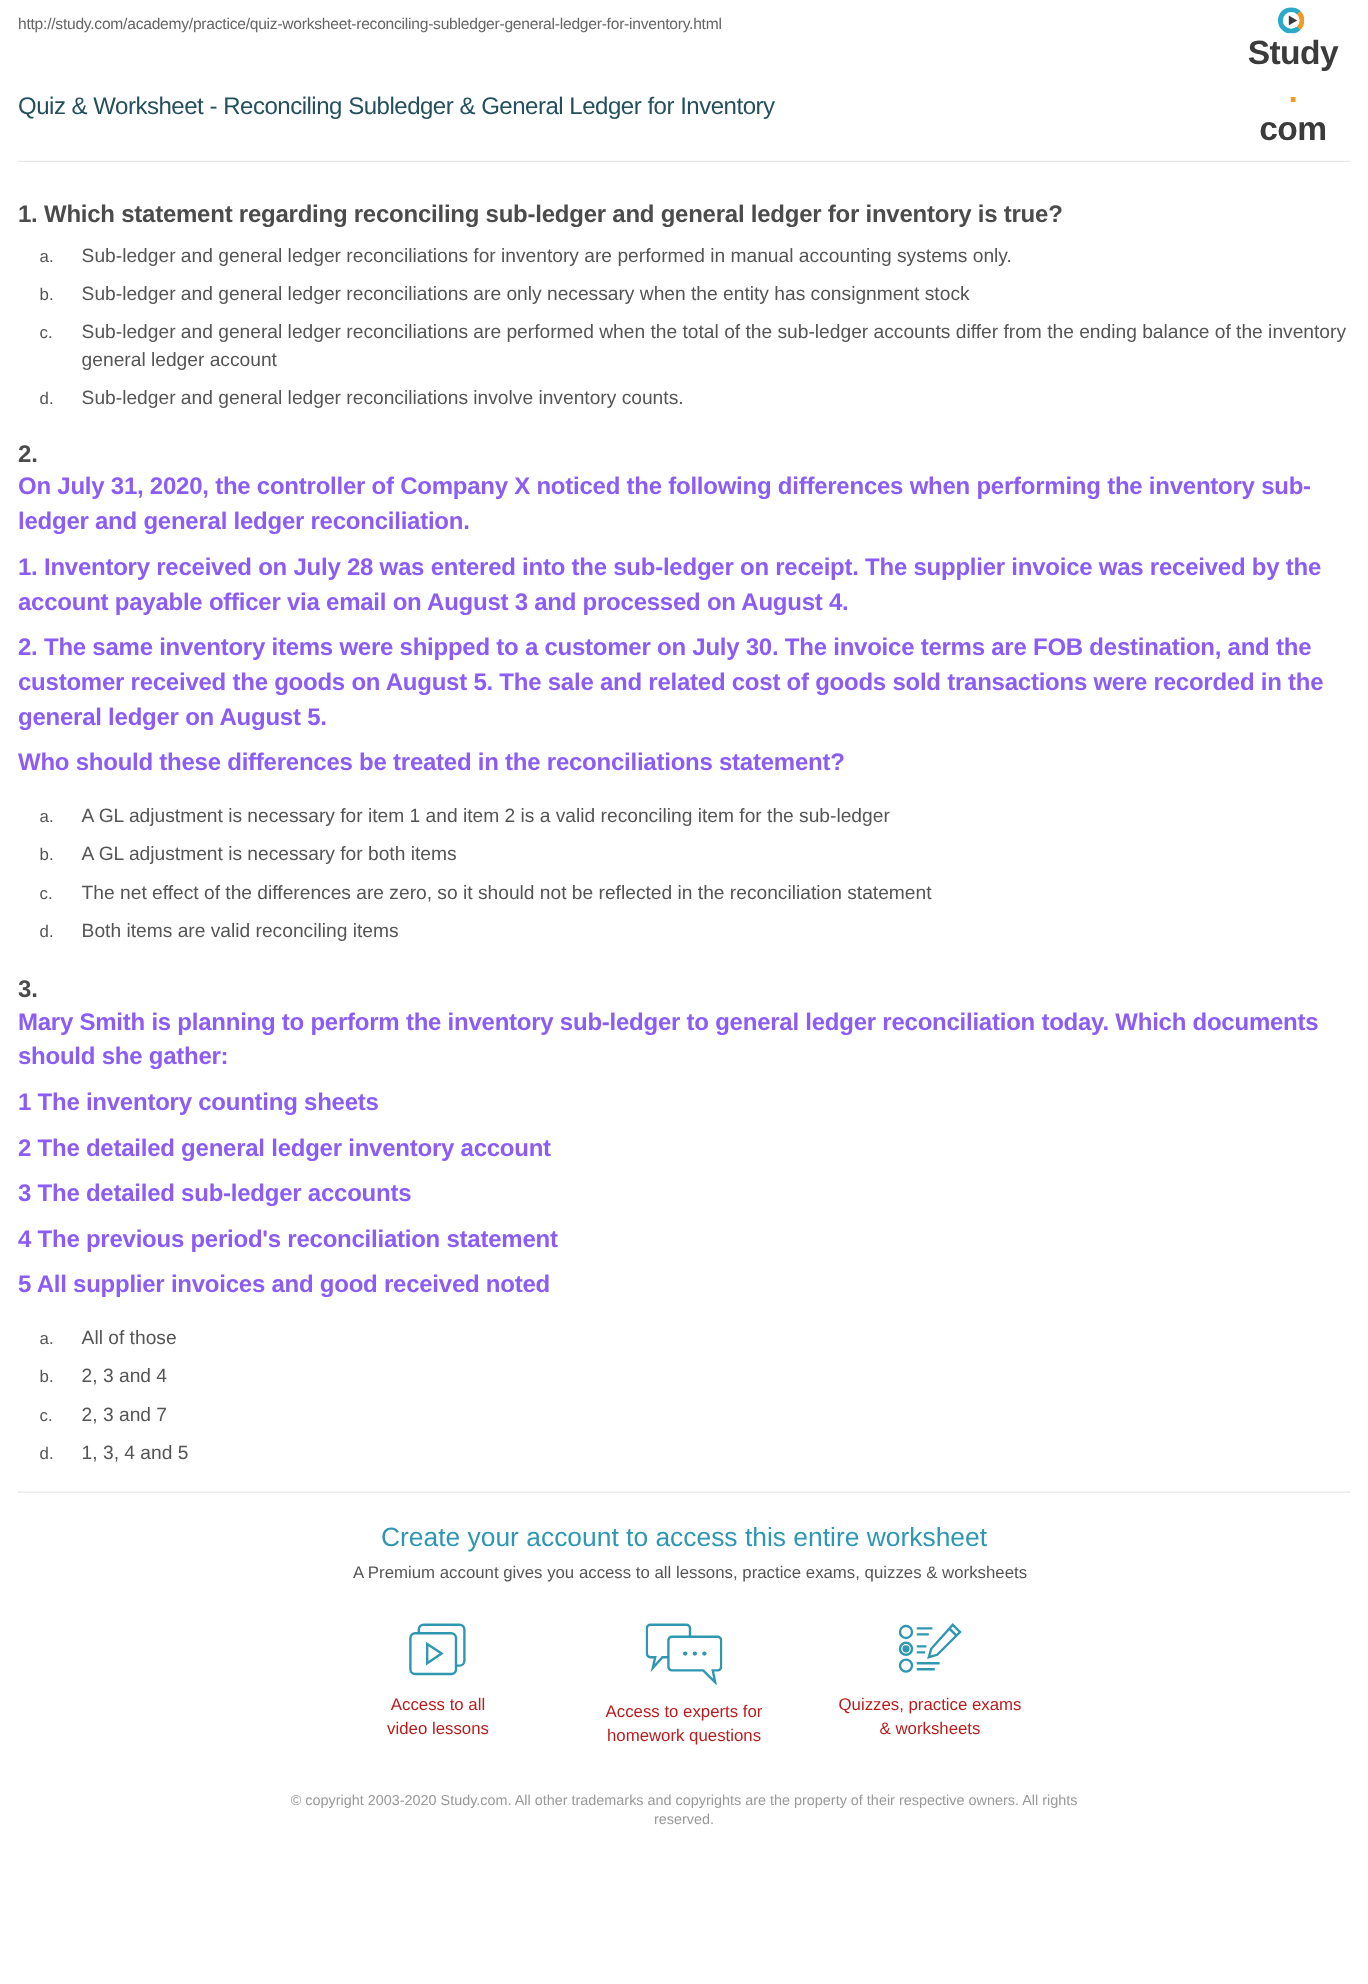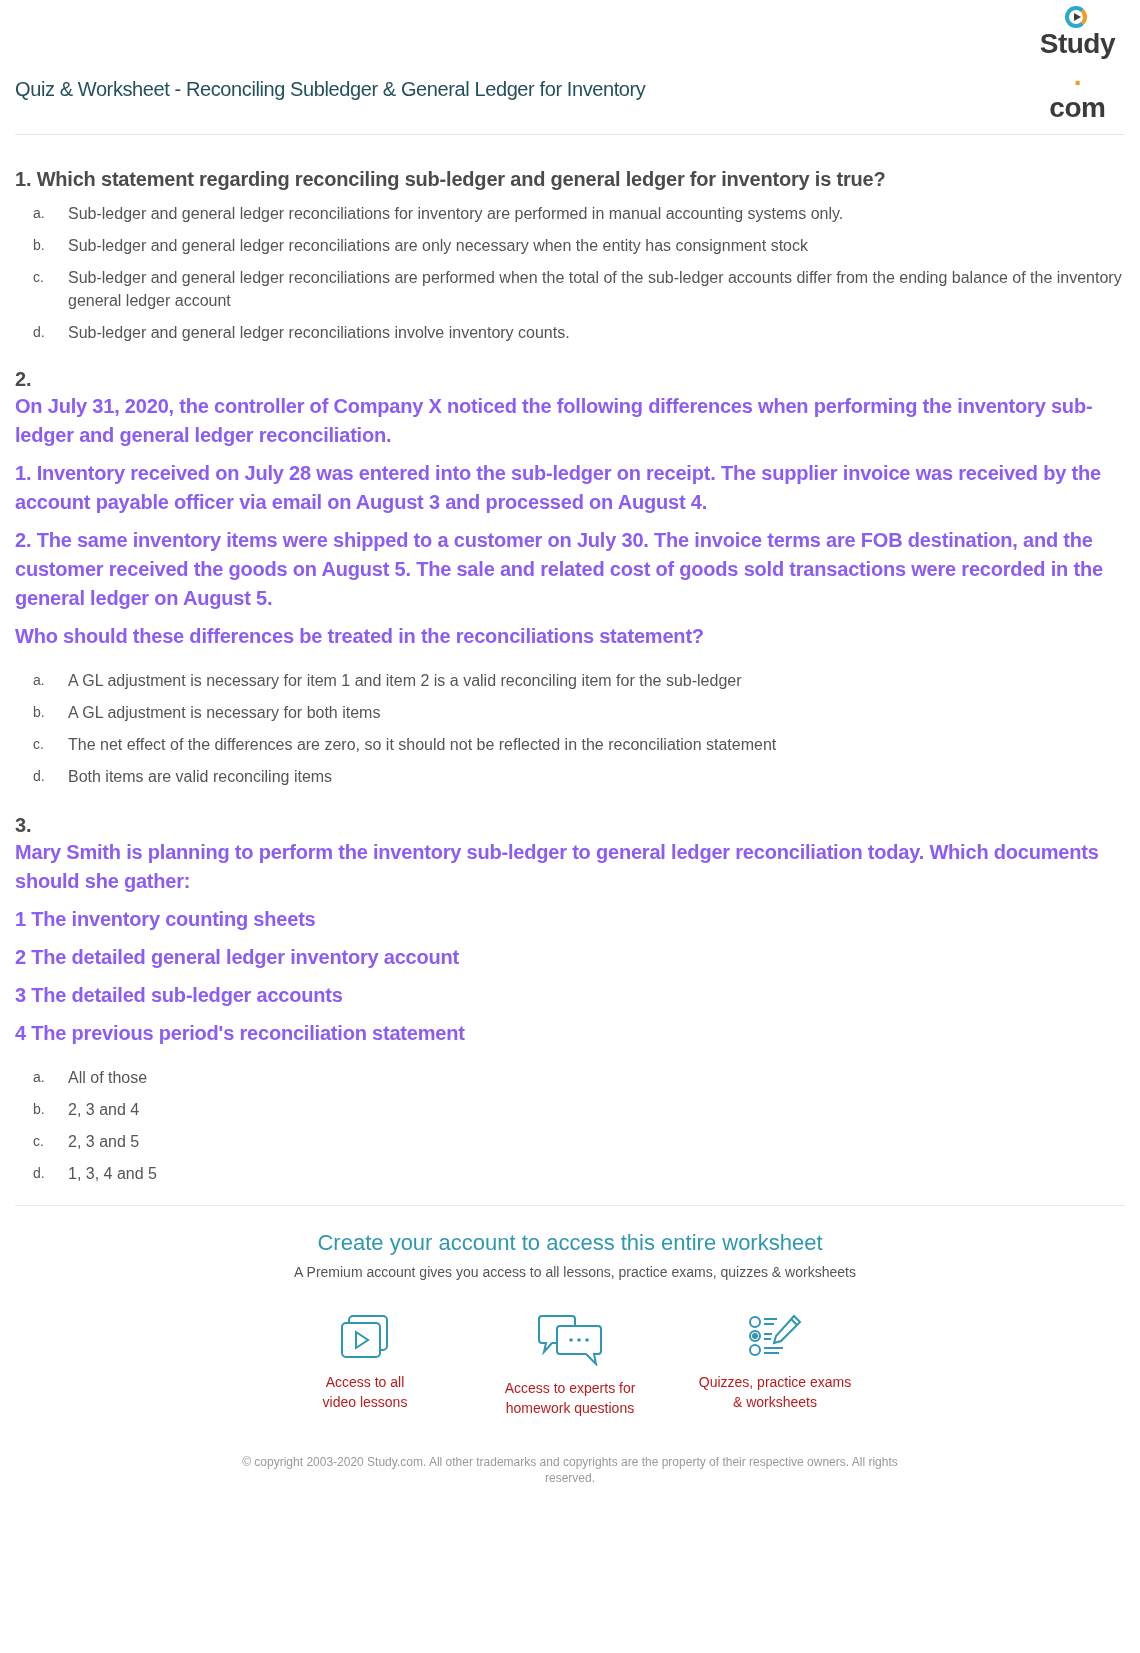--- a/index.html
+++ b/index.html
@@ -126,20 +126,21 @@
     color: #999;
     line-height: 16px;
     width: 700px;
     margin: 36px auto 0 auto;
   }
 </style>
 </head>
 <body>
 
 <div class="topbar">
+  <div class="url">http://study.com/academy/practice/quiz-worksheet-reconciling-subledger-general-ledger-for-inventory.html</div>
   <div class="logo">
     <span class="mark"></span>
     <span>Study</span>
       <span class="dot">.</span>
       <span>com</span>
   </div>
 </div>
 
 <h1 class="title">Quiz &amp; Worksheet - Reconciling Subledger &amp; General Ledger for Inventory</h1>
 <hr class="div">
@@ -194,32 +195,33 @@
     </ul>
   </div>
 
   <div class="q q3" style="margin-top:24px;">
     <div class="q-num">3.</div>
     <div class="q-para" style="margin-top:0">Mary Smith is planning to perform the inventory sub-ledger to general ledger reconciliation today. Which documents should she gather:</div>
     <div class="q-para">1 The inventory counting sheets</div>
     <div class="q-para">2 The detailed general ledger inventory account</div>
     <div class="q-para">3 The detailed sub-ledger accounts</div>
     <div class="q-para">4 The previous period's reconciliation statement</div>
+    <div class="q-para">5 All supplier invoices and good received noted</div>
     <ul class="opts">
       <li class="opt">
           <span class="letter">a.</span>
           <span class="otext">All of those</span>
         </li>
       <li class="opt">
           <span class="letter">b.</span>
           <span class="otext">2, 3 and 4</span>
         </li>
       <li class="opt">
           <span class="letter">c.</span>
-          <span class="otext">2, 3 and 5</span>
+          <span class="otext">2, 3 and 7</span>
         </li>
       <li class="opt">
           <span class="letter">d.</span>
           <span class="otext">1, 3, 4 and 5</span>
         </li>
     </ul>
   </div>
 </div>
 
 <hr class="div" style="margin-top:20px">

